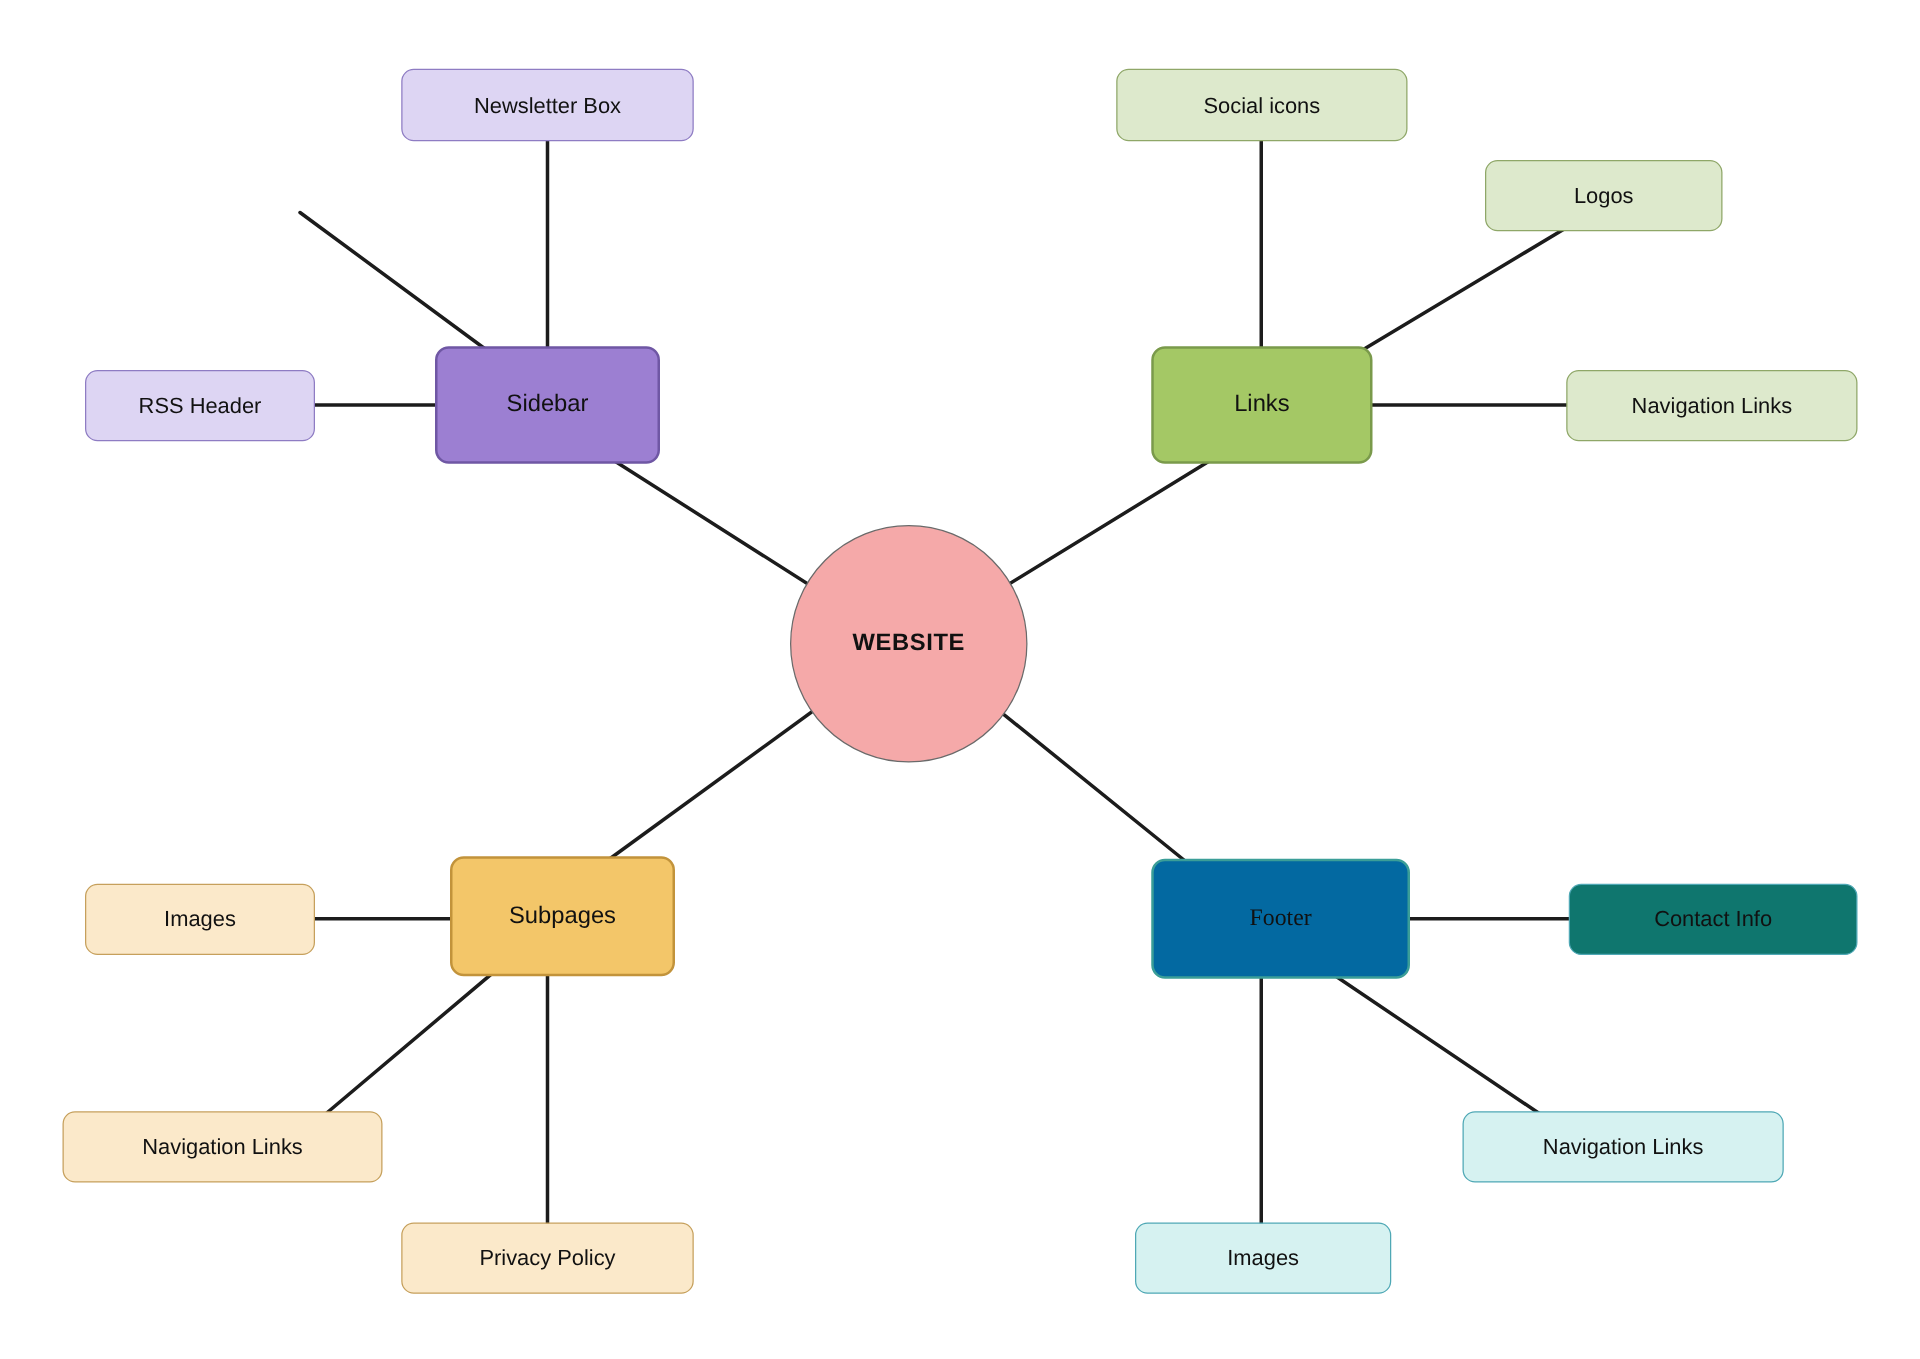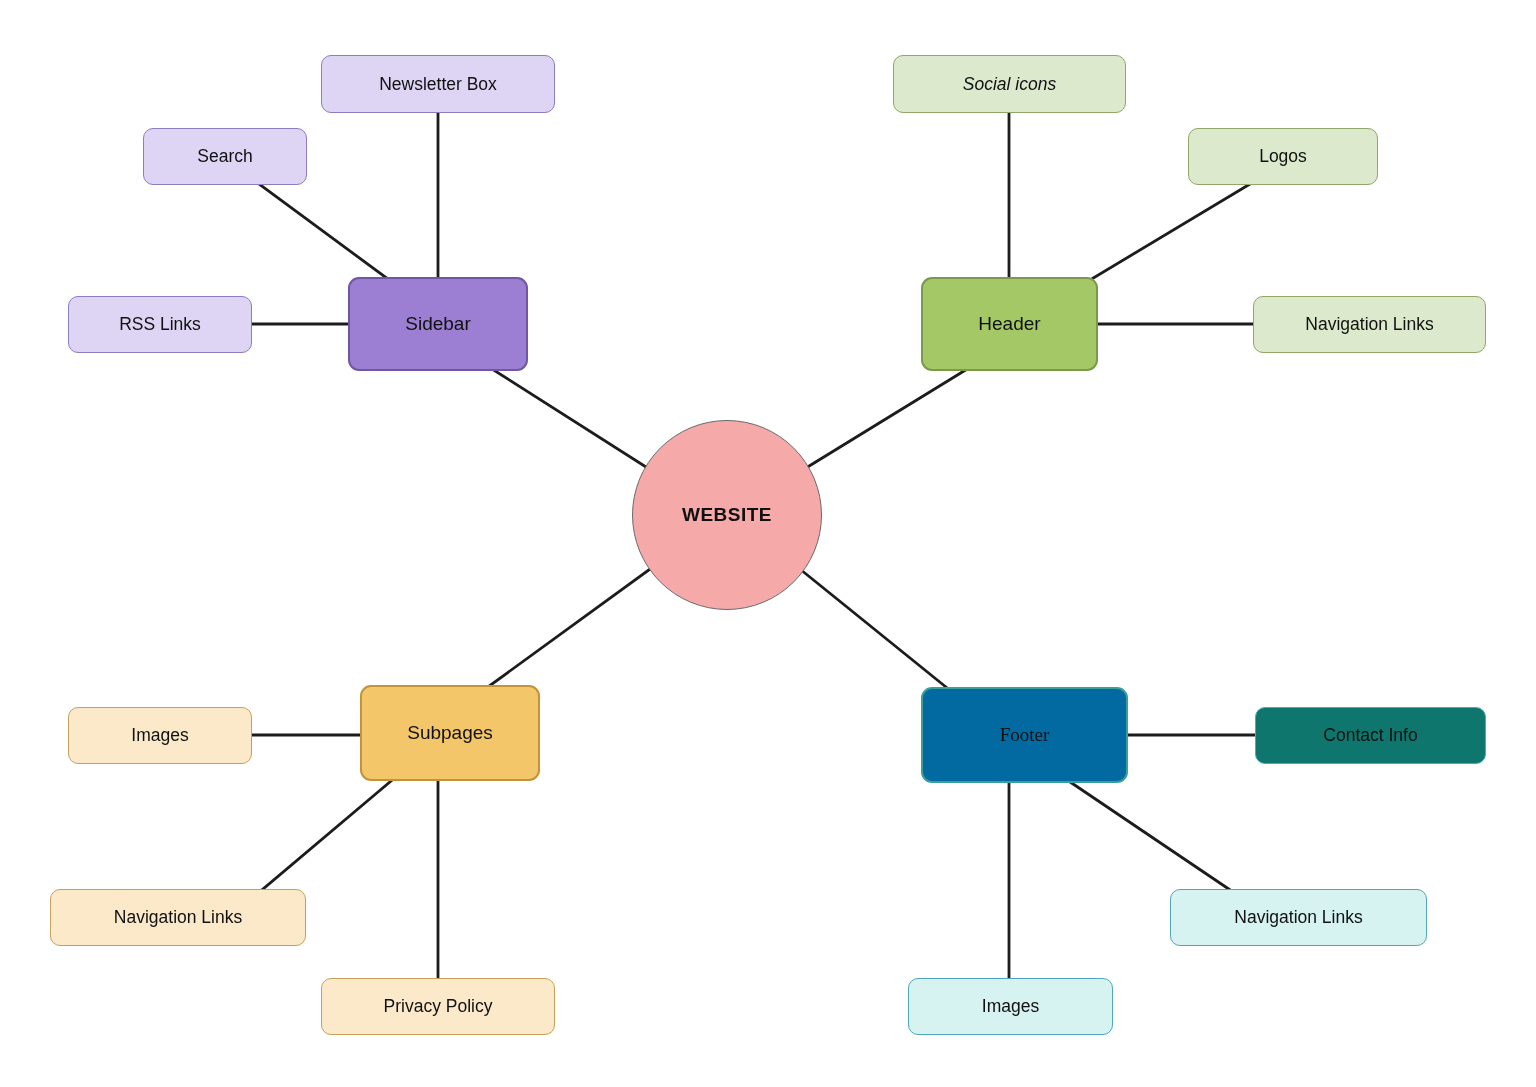--- a/index.html
+++ b/index.html
@@ -77,27 +77,26 @@
     <line x1="1009" y1="740" x2="1009" y2="990"></line>
     <line x1="962" y1="700" x2="764" y2="540"></line>
   </svg>
 
   <div class="node center-circle" style="left: 632px; top: 420px; width: 190px; height: 190px; background-color: rgb(245, 169, 169); border-color: rgb(106, 106, 106); text-align: center;">WEBSITE</div>
 
   <div class="node main" style="left: 348px; top: 277px; width: 180px; height: 94px; background-color: rgb(156, 127, 210); border-color: rgb(111, 87, 164);">Sidebar</div>
 
   <div class="node" style="left: 321px; top: 55px; width: 234px; height: 58px; background-color: rgb(221, 213, 243); border-color: rgb(142, 124, 195);">Newsletter Box</div>
 
-  <div class="node" style="left: 143px; top: 128px; width: 164px; height: 57px; background-color: rgb(221, 213, 243); border-color: rgb(142, 124, 195);">Search</div>
 
-  <div class="node" style="left: 68px; top: 296px; width: 184px; height: 57px; background-color: rgb(221, 213, 243); border-color: rgb(142, 124, 195);">RSS Links</div>
+  <div class="node" style="left: 68px; top: 296px; width: 184px; height: 57px; background-color: rgb(221, 213, 243); border-color: rgb(142, 124, 195);">RSS Header</div>
 
-  <div class="node main" style="left: 921px; top: 277px; width: 177px; height: 94px; background-color: rgb(164, 200, 101); border-color: rgb(122, 154, 75);">Header</div>
+  <div class="node main" style="left: 921px; top: 277px; width: 177px; height: 94px; background-color: rgb(164, 200, 101); border-color: rgb(122, 154, 75);">Links</div>
 
-  <div class="node" style="left: 893px; top: 55px; width: 233px; height: 58px; background-color: rgb(221, 233, 204); border-color: rgb(143, 167, 104); font-style: italic;">Social icons</div>
+  <div class="node" style="left: 893px; top: 55px; width: 233px; height: 58px; background-color: rgb(221, 233, 204); border-color: rgb(143, 167, 104);">Social icons</div>
 
   <div class="node" style="left: 1188px; top: 128px; width: 190px; height: 57px; background-color: rgb(221, 233, 204); border-color: rgb(143, 167, 104);">Logos</div>
 
   <div class="node" style="left: 1253px; top: 296px; width: 233px; height: 57px; background-color: rgb(221, 233, 204); border-color: rgb(143, 167, 104);">Navigation Links</div>
 
   <div class="node main" style="left: 348px; top: 685px; width: 180px; height: 96px; background-color: rgb(243, 198, 105); border-color: rgb(194, 147, 59); margin-left: 12px;">Subpages</div>
 
   <div class="node" style="left: 68px; top: 707px; width: 184px; height: 57px; background-color: rgb(251, 233, 202); border-color: rgb(198, 160, 92);">Images</div>
 
   <div class="node" style="left: 50px; top: 889px; width: 256px; height: 57px; background-color: rgb(251, 233, 202); border-color: rgb(198, 160, 92);">Navigation Links</div>

